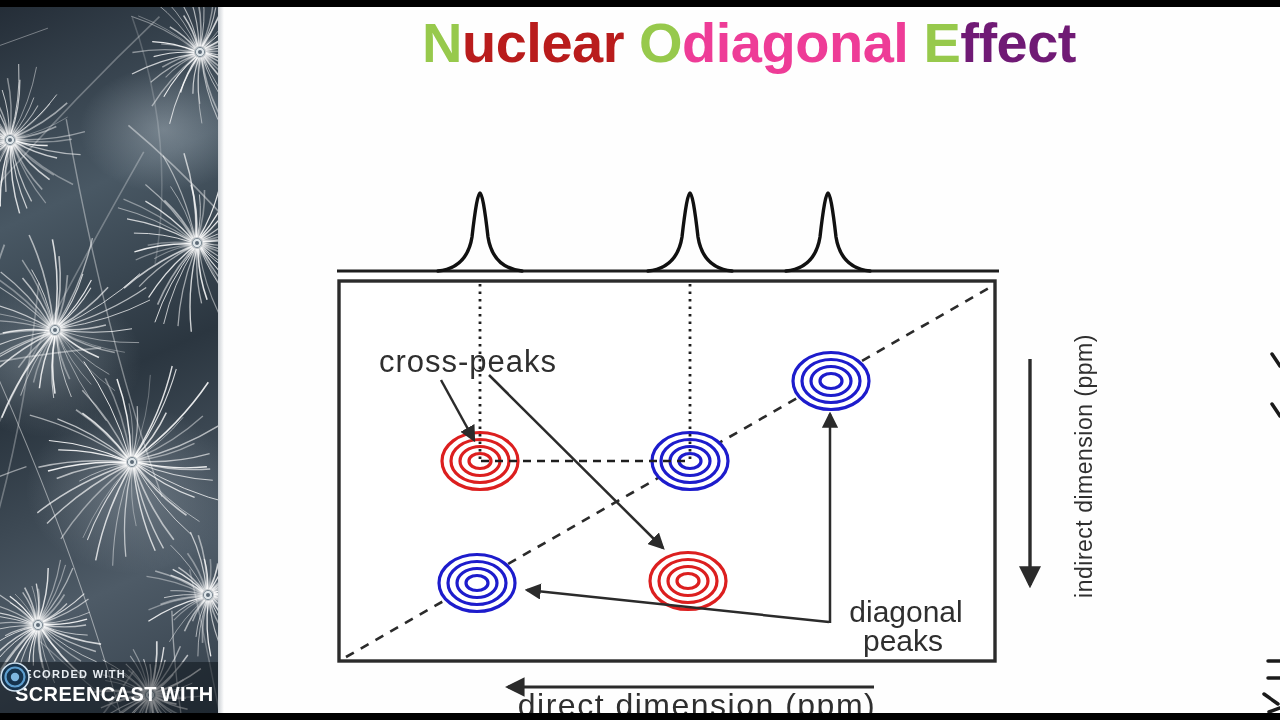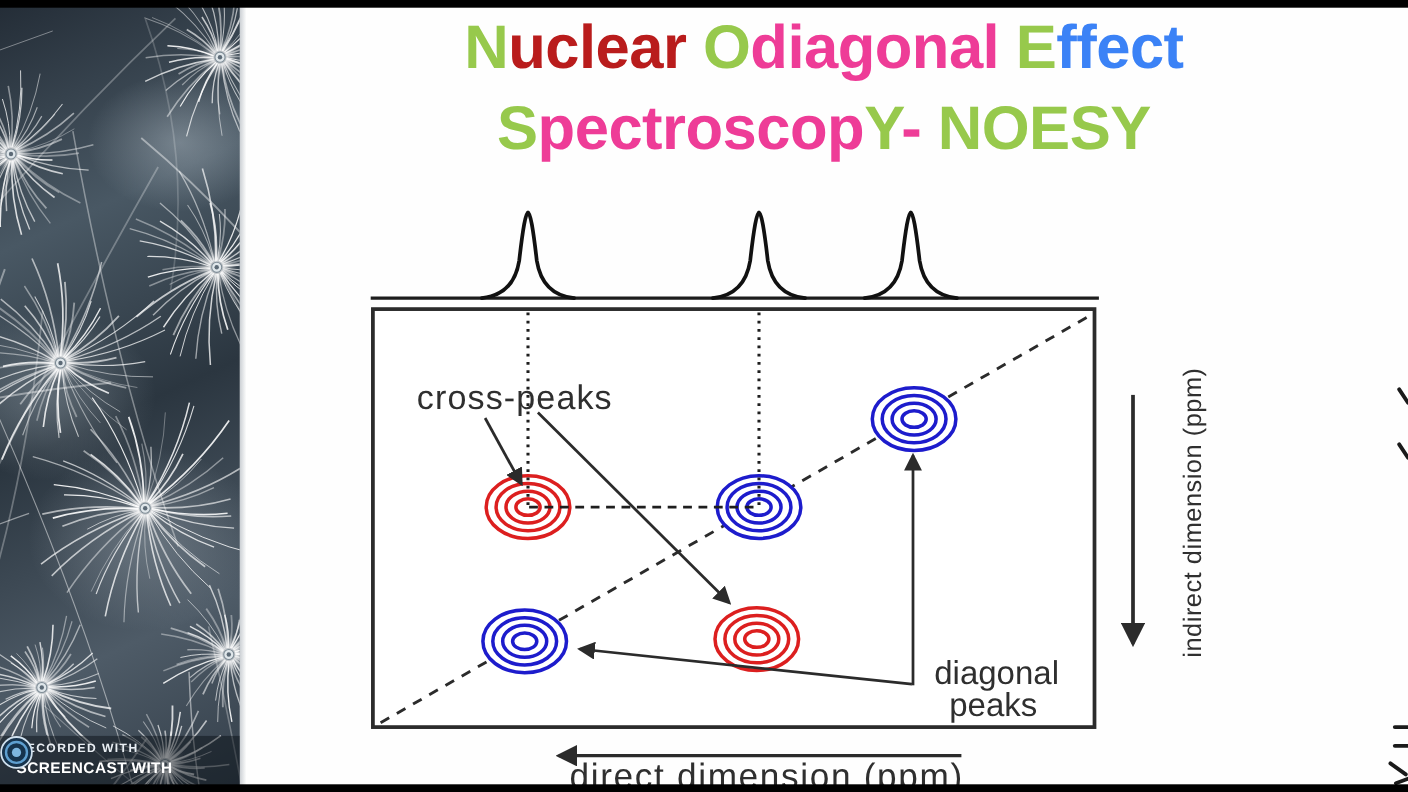--- a/index.html
+++ b/index.html
@@ -24,21 +24,21 @@
   .photo-fade{
     position:absolute;left:218px;top:0;width:6px;height:720px;z-index:2;
     background:linear-gradient(90deg,rgba(140,150,160,.45),rgba(255,255,255,0));
   }
   
   .watermark{
     position:absolute;left:0;bottom:6px;width:218px;box-sizing:border-box;
     padding:6px 4px 8px 15px;background:rgba(8,14,20,.48);color:#fff;z-index:3;
   }
   .wm-top{font-size:11px;font-weight:bold;letter-spacing:1.3px;color:#e9eef3;margin-bottom:3px;}
-  .wm-brand{display:flex;align-items:center;gap:4px;font-size:14px;font-weight:bold;letter-spacing:.4px;white-space:nowrap;}
+  .wm-brand{display:flex;align-items:center;gap:4px;font-size:20px;font-weight:bold;letter-spacing:.4px;white-space:nowrap;}
   .wm-logo{flex:0 0 auto;display:block;}
 
   
   .title{
     position:absolute;left:218px;top:6px;width:1062px;z-index:4;
     text-align:center;font-weight:bold;font-size:56px;line-height:73px;
     letter-spacing:-.5px;white-space:nowrap;
   }
 
   
@@ -477,22 +477,21 @@
           <circle cx="15" cy="15" r="9.5" fill="none" stroke="#5e9fd0" stroke-width="2.2"></circle>
           <circle cx="15" cy="15" r="4.2" fill="#7db6e0"></circle>
         </svg>
         <span>WITH</span>
       </div>
     </div>
   </div>
   <div class="photo-fade"></div>
 
   <div class="title">
-    <div><span style="color: rgb(151, 201, 76);">N</span><span style="color: #b91c1c;">uclear </span><span style="color: rgb(151, 201, 76);">O</span><span style="color: rgb(238, 60, 151);">diagonal </span><span style="color: rgb(151, 201, 76);">E</span><span style="color: #3b82f6;">ffect</span></div>
-    <div><span style="color: rgb(151, 201, 76);">S</span><span style="color: rgb(238, 60, 151);">pectroscop</span><span style="color: rgb(151, 201, 76);">Y</span><span style="color: rgb(238, 60, 151);">-</span><span style="color: rgb(151, 201, 76);"> NOESY</span></div>
+    <div><span style="color: rgb(151, 201, 76);">N</span><span style="color: #b91c1c;">uclear </span><span style="color: rgb(151, 201, 76);">O</span><span style="color: rgb(238, 60, 151);">diagonal </span><span style="color: rgb(151, 201, 76);">E</span><span style="color: #701a75;">ffect</span></div>
   </div>
 
   <svg class="diagram" width="1280" height="720" viewBox="0 0 1280 720">
     <defs>
       <marker id="ah" viewBox="0 0 10 10" refX="8.5" refY="5" markerWidth="6.5" markerHeight="6.5" orient="auto-start-reverse">
         <path d="M0,0 L10,5 L0,10 z" fill="#2b2b2b"></path>
       </marker>
     </defs>
 
     <g>

